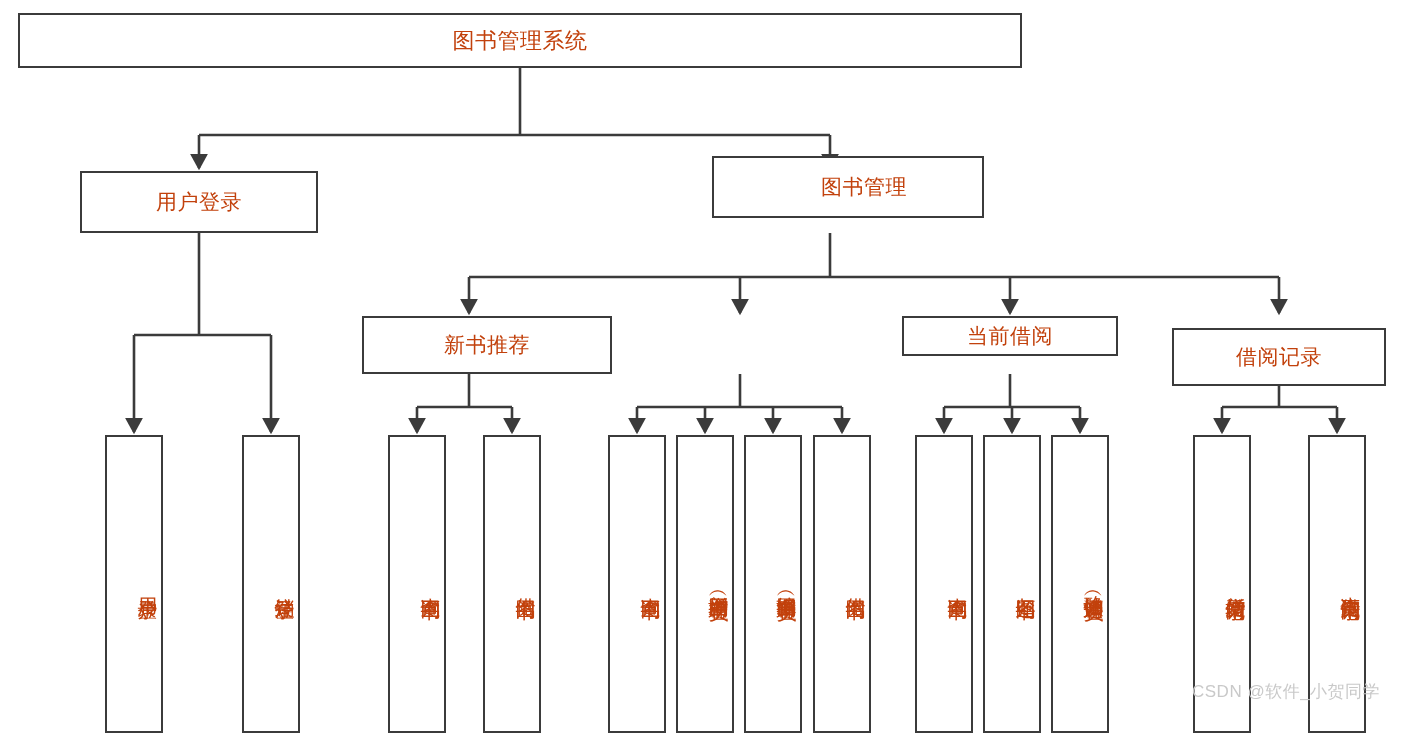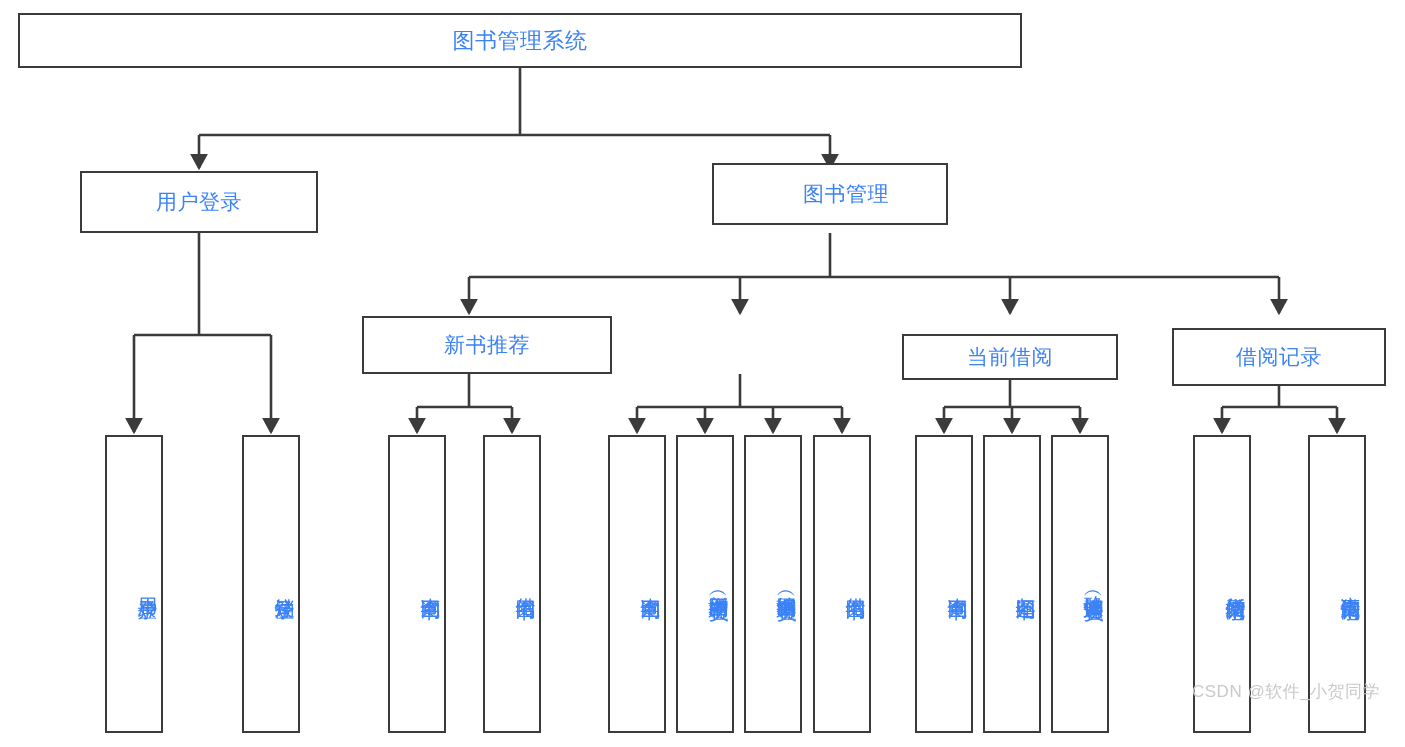--- a/index.html
+++ b/index.html
@@ -23,21 +23,21 @@
     top: 0;
     width: 1405px;
     height: 747px;
     pointer-events: none;
   }
   .node {
     position: absolute;
     box-sizing: border-box;
     border: 2px solid #3b3b3b;
     background: #ffffff;
-    color: #3b82f6;
+    color: #c2410c;
     display: flex;
     align-items: center;
     justify-content: center;
     text-align: left;
   }
   .node.horiz {
     font-size: 21px;
     line-height: 1.25;
     letter-spacing: 0.5px;
   }
@@ -123,28 +123,28 @@
     </g>
   </svg>
 
   <div class="node horiz root" style="left:18px; top:13px; width:1004px; height:55px;">
     <span>图书管理系统</span>
   </div>
 
   <div class="node horiz" style="left:80px; top:171px; width:238px; height:62px;">
     <span>用户登录</span>
   </div>
-  <div class="node horiz" style="left:712px; top:163px; width:236px; height:62px;padding-left:32px;">
+  <div class="node horiz" style="left:712px; top:156px; width:272px; height:62px;padding-left:32px;">
     <span>图书管理</span>
   </div>
 
   <div class="node horiz" style="left:362px; top:316px; width:250px; height:58px;">
     <span>新书推荐</span>
   </div>
-  <div class="node horiz" style="left:902px; top:316px; width:216px; height:46px;margin-top:18px;">
+  <div class="node horiz" style="left:902px; top:316px; width:216px; height:40px;">
     <span>当前借阅</span>
   </div>
   <div class="node horiz" style="left:1172px; top:328px; width:214px; height:58px;">
     <span>借阅记录</span>
   </div>
 
   <div class="node vert" style="left:105px; top:435px; width:58px; height:298px;">
     <span class="vlabel">用户登录</span>
   </div>
   <div class="node vert" style="left:242px; top:435px; width:58px; height:298px;">

